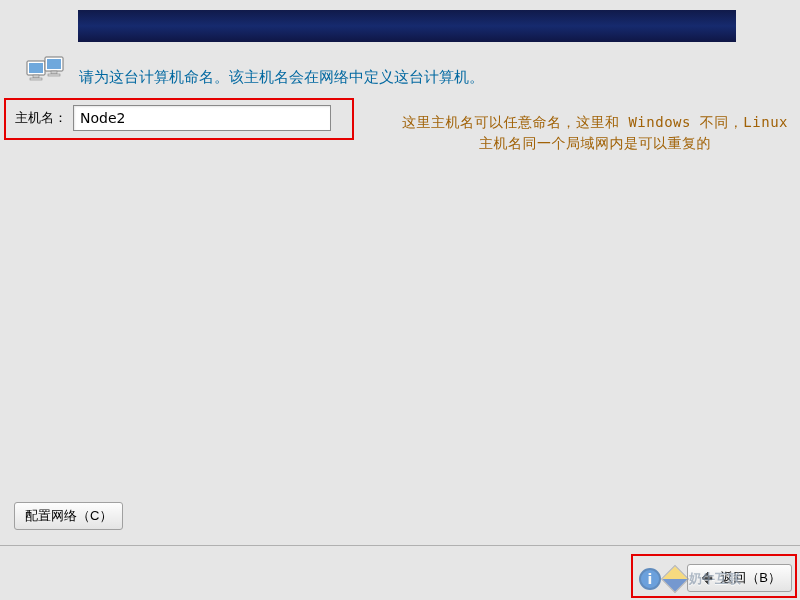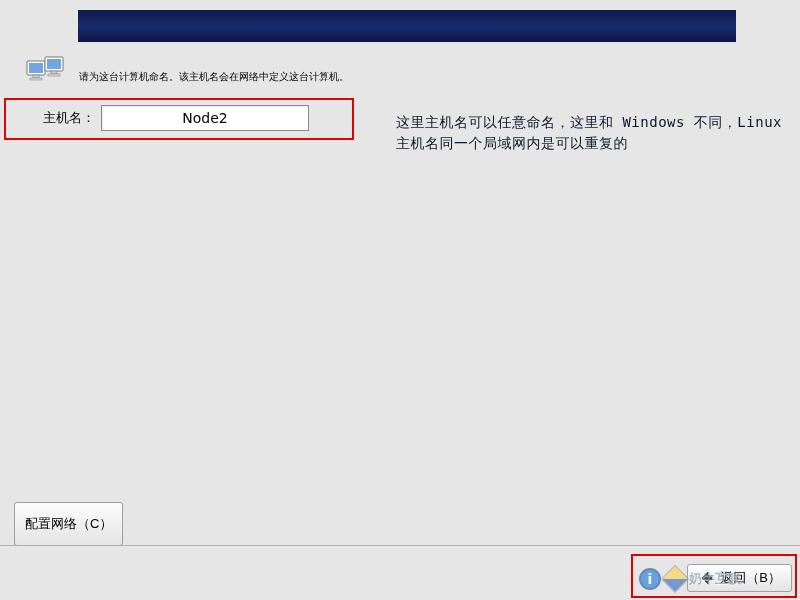--- a/index.html
+++ b/index.html
@@ -28,72 +28,71 @@
       display: flex;
       align-items: center;
       gap: 12px;
     }
     .computers-icon {
       width: 42px;
       height: 32px;
       position: relative;
     }
     .instruction-text {
-      color: #000000;
-      font-size: 10px;
+      color: #0369a1;
+      font-size: 15px;
       margin-top: 12px;
     }
     .highlight-box-1 {
       position: absolute;
       top: 98px;
       left: 4px;
       width: 350px;
       height: 42px;
       border: 2px solid #e50000;
     }
     .hostname-row {
       position: absolute;
       top: 105px;
       left: 15px;
       display: flex;
       align-items: center;
       gap: 6px;
-      margin-left: 28px;
     }
     .hostname-label {
       font-size: 13px;
       color: #000;
     }
     .hostname-input {
-      width: 208px;
+      width: 258px;
       height: 26px;
       border: 1px solid #8a8a8a;
       background: #fff;
       padding: 2px 6px;
       font-size: 14px;
       font-family: inherit;
       box-shadow: inset 1px 1px 2px rgba(0,0,0,0.1);
-      text-align: center;
     }
     .annotation {
       position: absolute;
       top: 112px;
       left: 396px;
       width: 398px;
-      color: #0f172a;
+      color: #a16207;
       font-size: 14px;
       line-height: 1.5;
       font-family: monospace;
       letter-spacing: 0.5px;
+      text-align: center;
     }
     .configure-btn {
       position: absolute;
       top: 502px;
       left: 14px;
-      padding: 12px 10px;
+      padding: 4px 10px;
       background: linear-gradient(to bottom, #fdfdfd, #e4e4e4);
       border: 1px solid #a0a0a0;
       border-radius: 3px;
       font-size: 13px;
       cursor: pointer;
     }
     .separator {
       position: absolute;
       top: 545px;
       left: 0;

